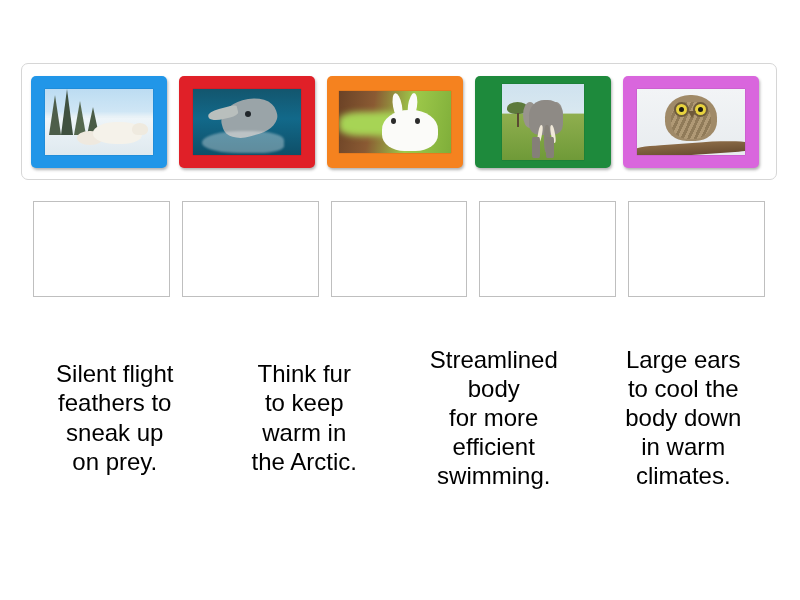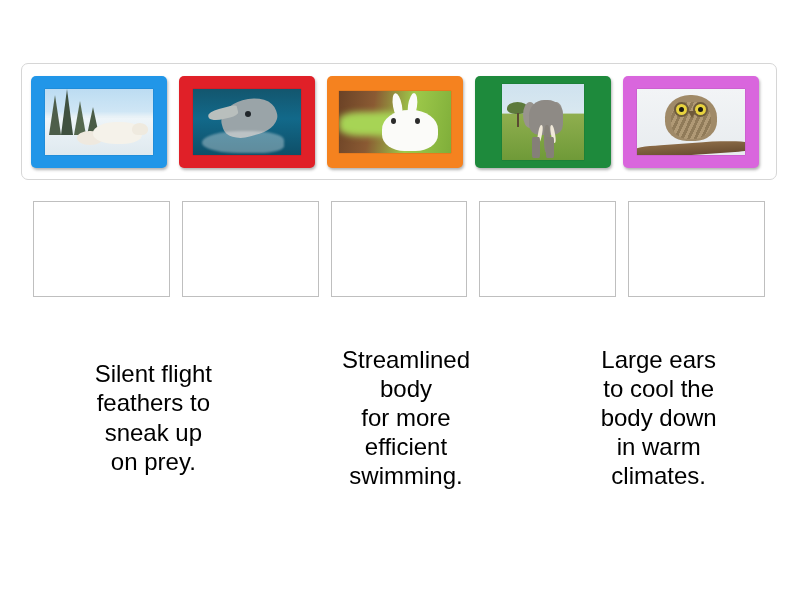--- a/index.html
+++ b/index.html
@@ -137,21 +137,21 @@
   .dropzone {
     flex: 1 1 0;
     border: 1px solid #bfbfbf;
     background: #ffffff;
     box-sizing: border-box;
   }
 
   
   .answers {
     position: absolute;
-    left: 27px;
+    left: 20px;
     top: 330px;
     width: 758px;
     height: 175px;
     display: flex;
   }
   .answer {
     flex: 1 1 0;
     display: flex;
     align-items: center;
     justify-content: center;
@@ -244,20 +244,24 @@
   <div class="dropzone"></div>
   <div class="dropzone"></div>
   <div class="dropzone"></div>
 </div>
 
 <div class="answers">
   <div class="answer">Silent flight
 feathers to
 sneak up
 on prey.</div>
+  <div class="answer">Think fur
+to keep
+warm in
+the Arctic.</div>
   <div class="answer">Streamlined
 body
 for more
 efficient
 swimming.</div>
   <div class="answer">Large ears
 to cool the
 body down
 in warm
 climates.</div>

